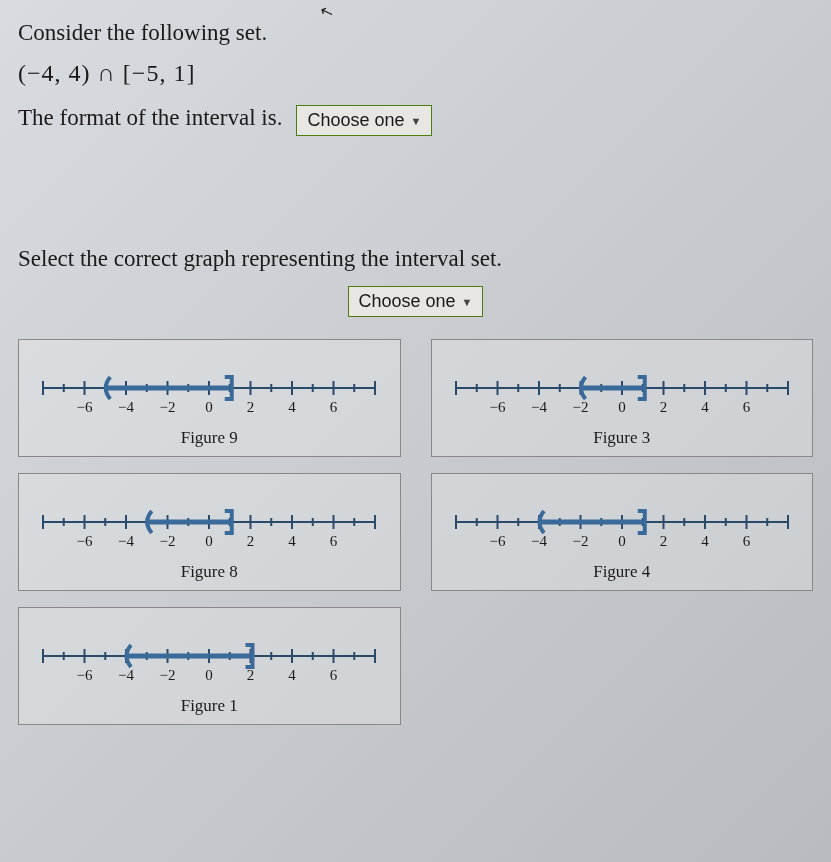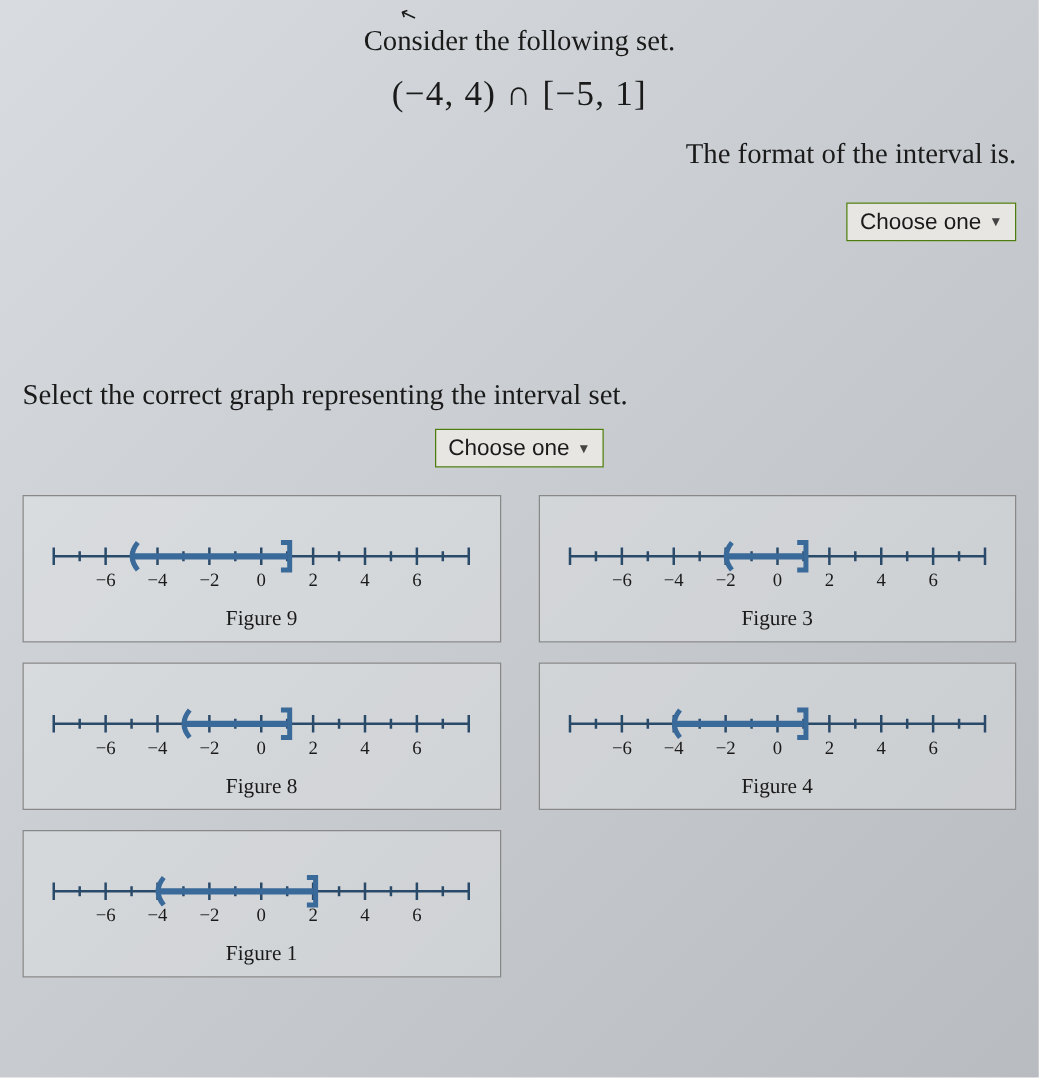--- a/index.html
+++ b/index.html
@@ -15,35 +15,33 @@
   .cursor {
     position: absolute;
     top: 2px;
     left: 320px;
     font-size: 16px;
     transform: rotate(-20deg);
   }
   .prompt-line {
     font-size: 23px;
     margin-bottom: 14px;
-    text-align: center;
   }
   .expression {
-    text-align: center;
-    font-size: 28px;
+    text-align: left;
+    font-size: 24px;
     margin-bottom: 18px;
     letter-spacing: 1px;
   }
   .format-line {
     font-size: 23px;
     display: flex;
-    align-items: flex-end;
-    gap: 26px;
+    align-items: flex-start;
+    gap: 14px;
     margin-bottom: 110px;
-    flex-direction: column;
   }
   .dropdown {
     display: inline-flex;
     align-items: center;
     gap: 6px;
     background: #e8e6e2;
     border: 1px solid #4d7c0f;
     padding: 4px 10px;
     font-family: Arial, sans-serif;
     font-size: 18px;

